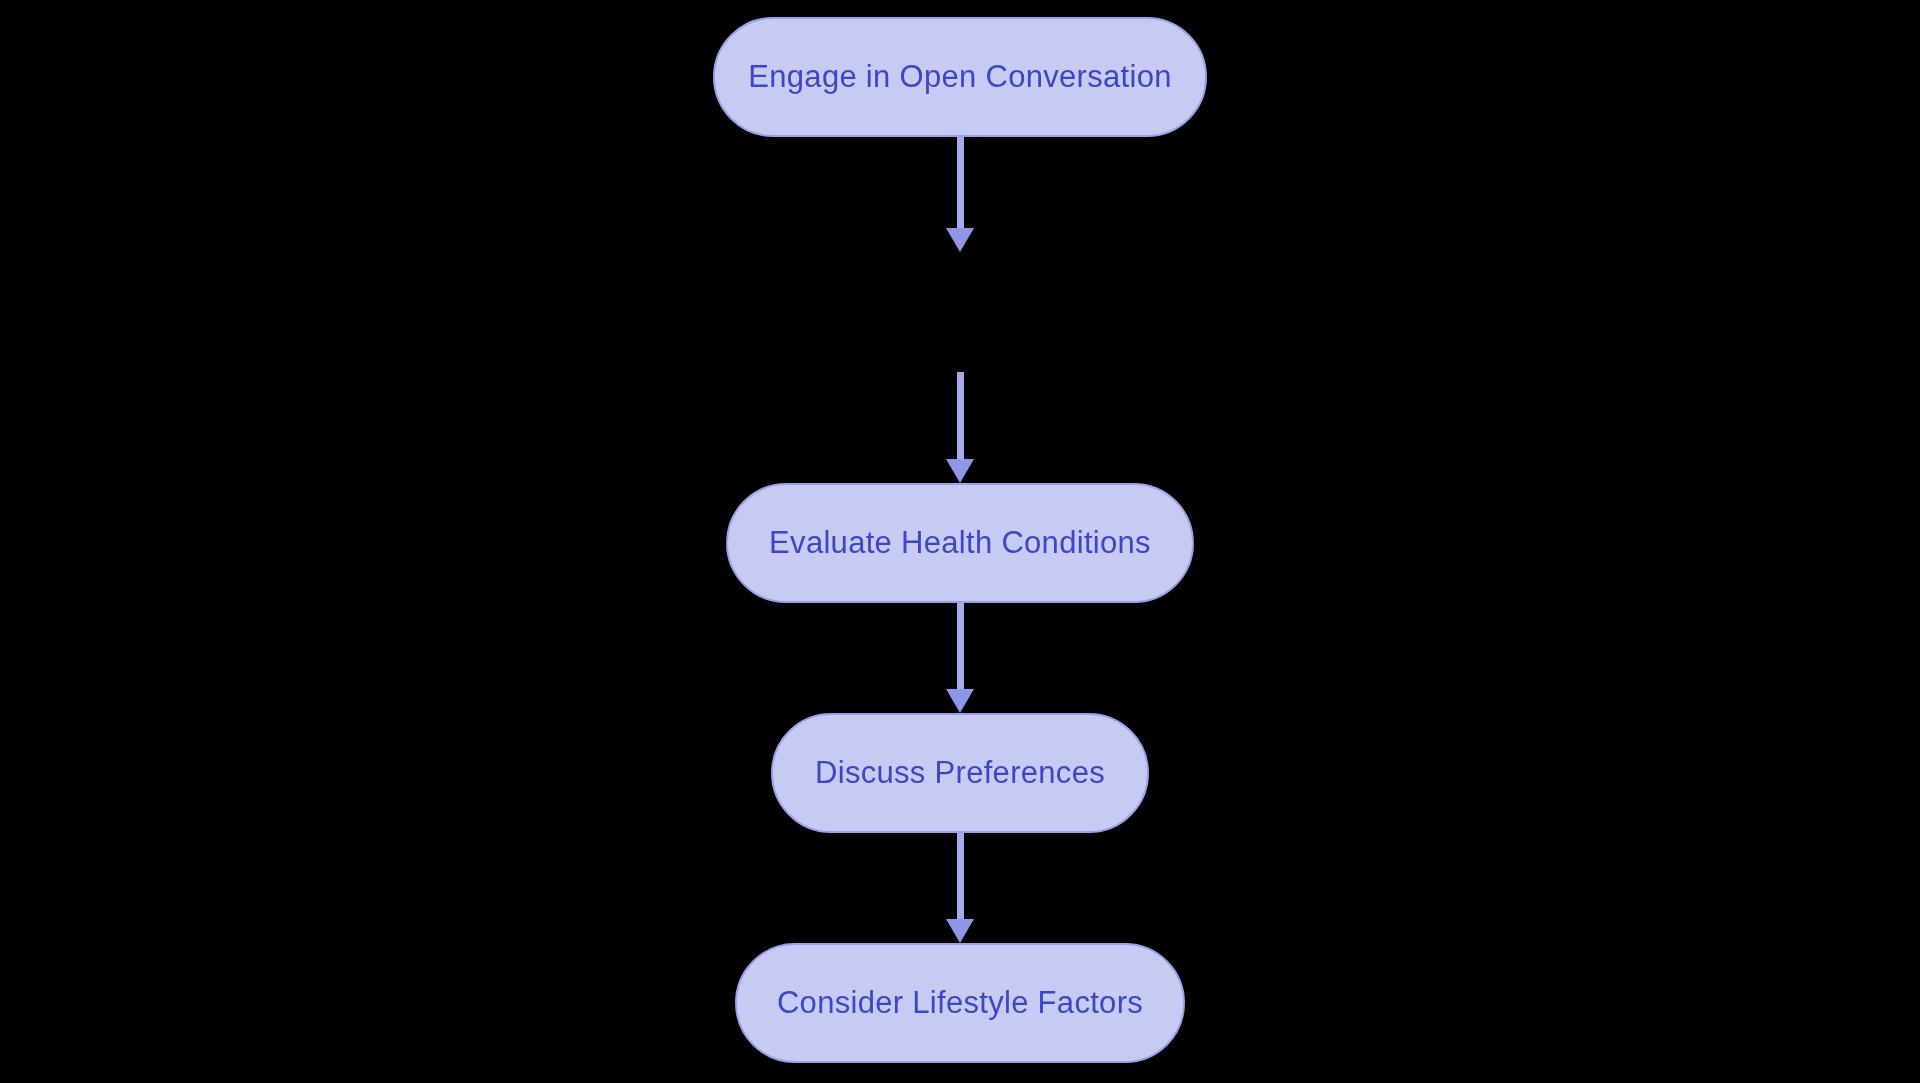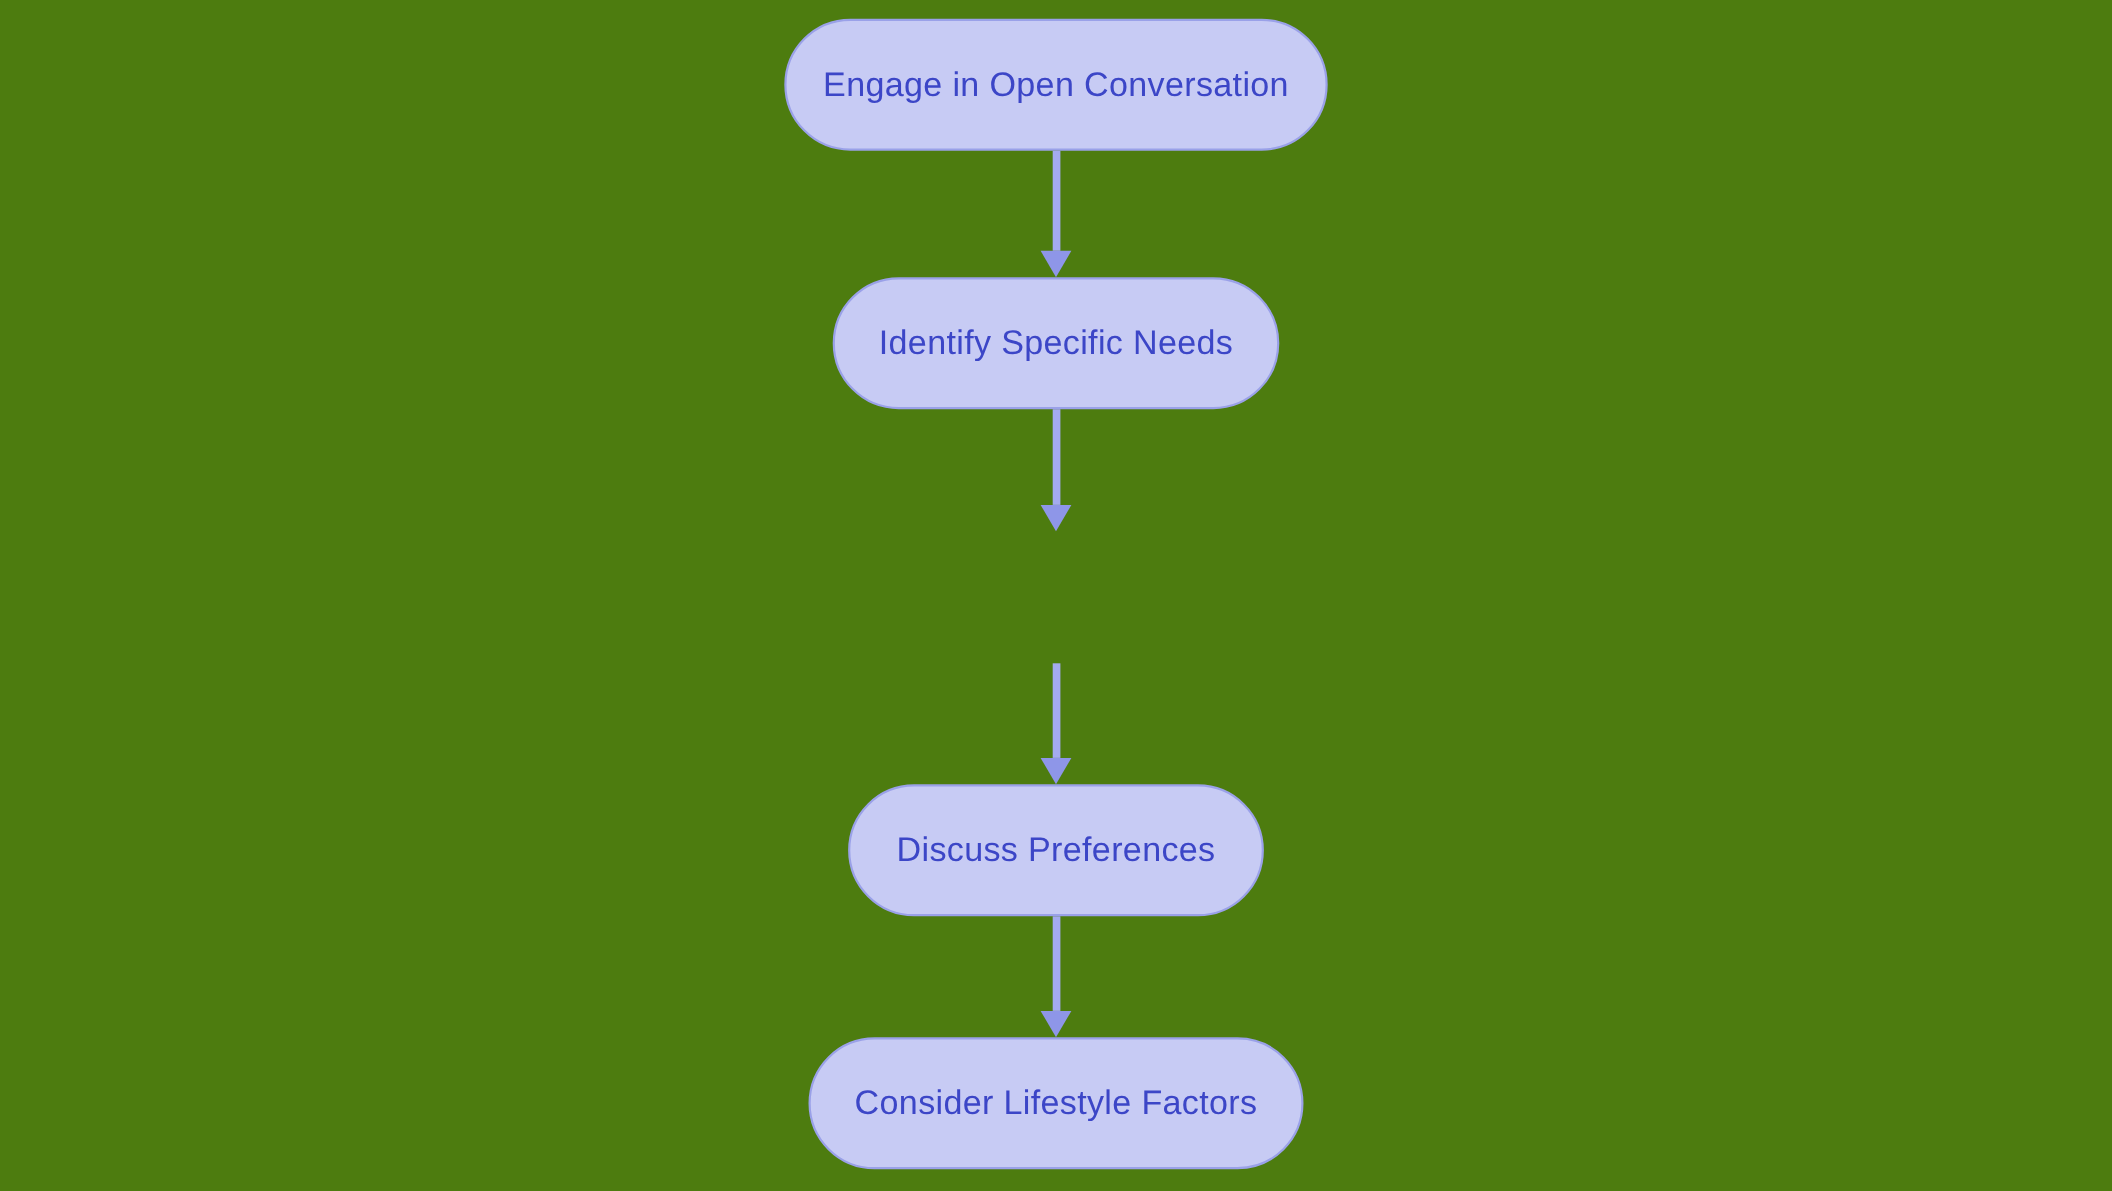--- a/index.html
+++ b/index.html
@@ -5,21 +5,21 @@
   html, body {
     margin: 0;
     padding: 0;
     background: #ffffff;
     font-family: "Liberation Sans", "DejaVu Sans", sans-serif;
   }
   .canvas {
     position: relative;
     width: 1920px;
     height: 1083px;
-    background: #4d7c0f;
+    background: #000000;
     overflow: hidden;
   }
   .flow-node {
     position: absolute;
     left: 50%;
     transform: translateX(-50%);
     height: 120px;
     box-sizing: border-box;
     background: #c7cbf4;
     border: 2px solid #9aa1e8;
@@ -73,29 +73,29 @@
 
   <div class="flow-node node-1">
     <span>Engage in Open Conversation</span>
   </div>
 
   <div class="flow-arrow arrow-1">
     <div class="arrow-line"></div>
     <div class="arrow-head"></div>
   </div>
 
-  <div class="flow-node node-2">
-    <span>Identify Specific Needs</span>
-  </div>
 
   <div class="flow-arrow arrow-2">
     <div class="arrow-line"></div>
     <div class="arrow-head"></div>
   </div>
 
+  <div class="flow-node node-3">
+    <span>Evaluate Health Conditions</span>
+  </div>
 
   <div class="flow-arrow arrow-3">
     <div class="arrow-line"></div>
     <div class="arrow-head"></div>
   </div>
 
   <div class="flow-node node-4">
     <span>Discuss Preferences</span>
   </div>
 

